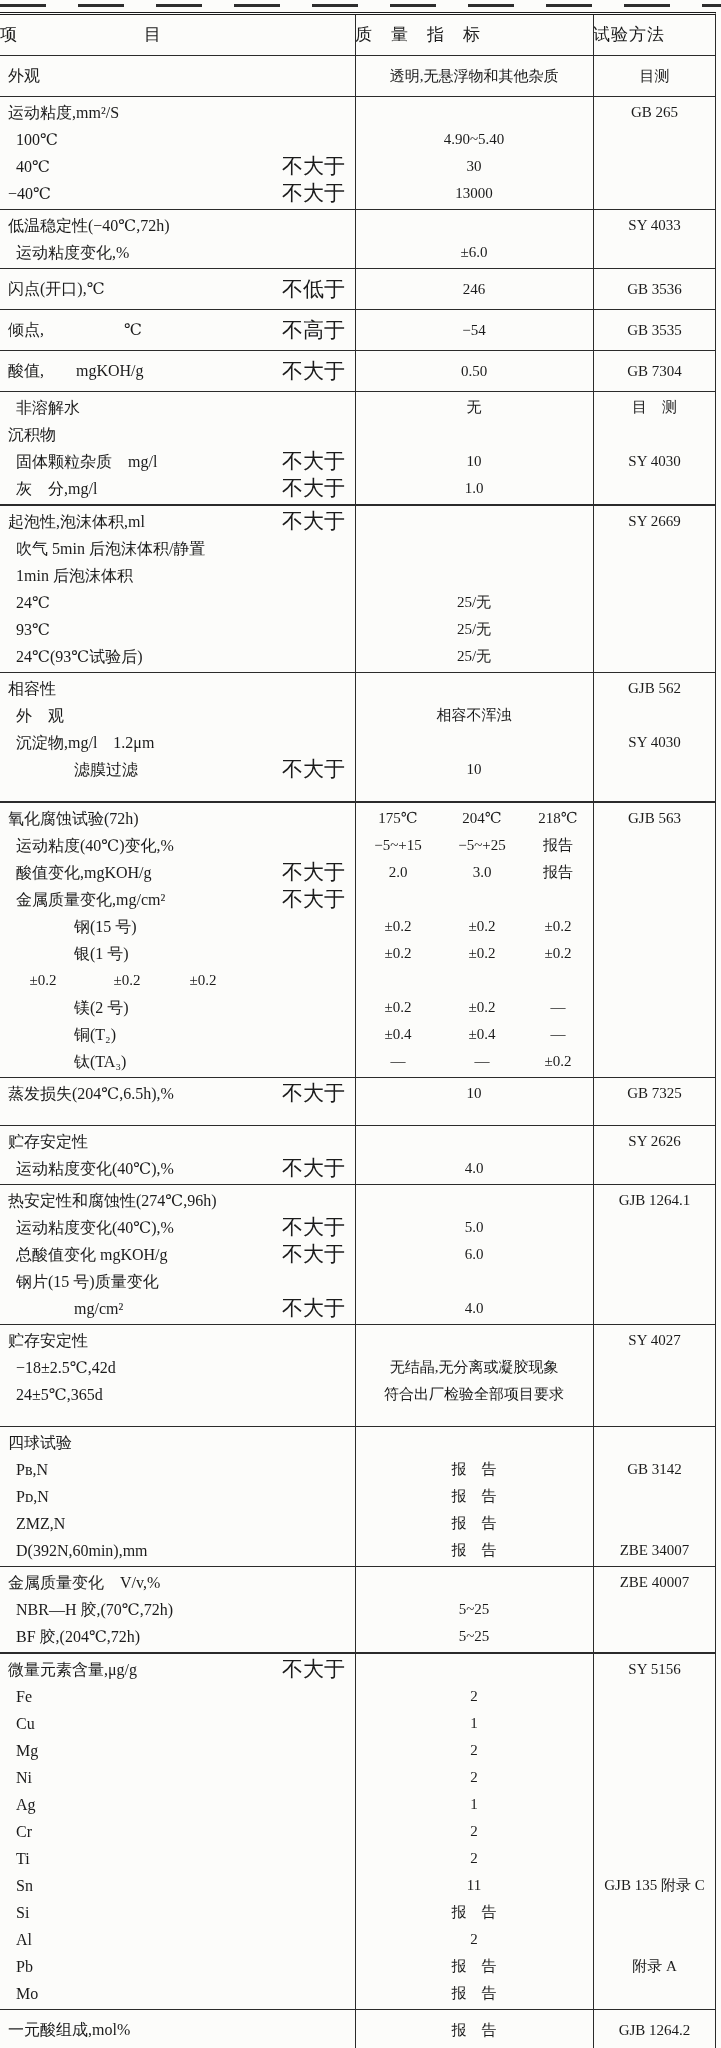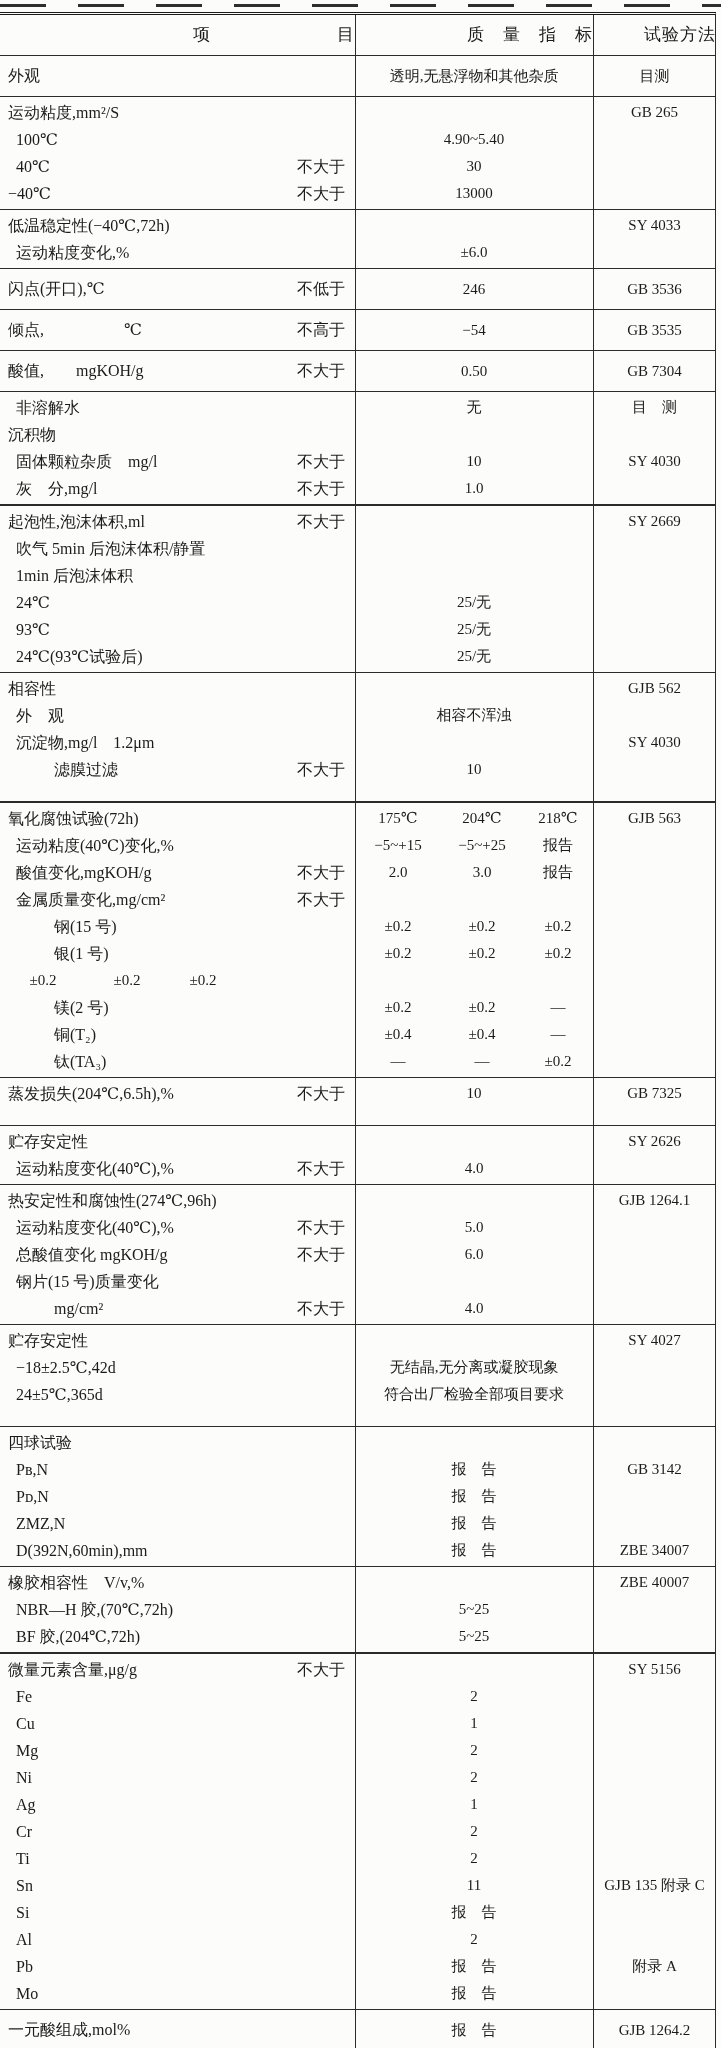--- a/index.html
+++ b/index.html
@@ -23,27 +23,27 @@
   .v1{left:355px;}
   .v2{left:593px;}
   .section{padding:2px 0;border-bottom:1px solid #2b2b2b;}
   .section:last-child{border-bottom:none;}
   .section.thick{border-bottom-width:2px;}
   .row{display:grid;grid-template-columns:355px 238px 123px;height:27px;line-height:27px;}
   .row.tall{height:36px;line-height:36px;}
   .row.spacer{height:16px;}
   .head-sec{padding:3px 0;}
   .row.head{height:34px;line-height:34px;}
-  .hc{text-align:right;font-size:17px;white-space:pre;letter-spacing:1px;}
+  .hc{text-align:left;font-size:17px;white-space:pre;letter-spacing:1px;}
   .c1{display:flex;justify-content:space-between;overflow:hidden;}
   .lbl{font-size:16px;white-space:pre;}
   .i0{padding-left:8px;text-align:right;}
   .i1{padding-left:16px;}
-  .i2{padding-left:54px;}
-  .cons{font-size:16px;padding-right:10px;white-space:pre;flex-shrink:0;}
+  .i2{padding-left:74px;}
+  .cons{font-size:21px;padding-right:10px;white-space:pre;flex-shrink:0;}
   .c2{text-align:center;font-size:15px;white-space:pre;}
   .c2.multi{display:grid;grid-template-columns:86px 82px 70px;}
   .c2 .sub{}
   .c3{text-align:center;font-size:15px;white-space:pre;}
 </style>
 </head>
 <body>
 
 <div class="page">
   <div class="artifact"></div>
@@ -471,21 +471,21 @@
             <div class="c1">
               <span class="lbl i1">D(392N,60min),mm</span>
             </div>
             <div class="c2">报　告</div>
             <div class="c3">ZBE 34007</div>
           </div>
         </div>
         <div class="section thick">
           <div class="row">
             <div class="c1">
-              <span class="lbl i0">橡胶相容性　V/v,%</span>
+              <span class="lbl i0">金属质量变化　V/v,%</span>
             </div>
             <div class="c2"></div>
             <div class="c3">ZBE 40007</div>
           </div>
           <div class="row">
             <div class="c1">
               <span class="lbl i1">NBR—H 胶,(70℃,72h)</span>
             </div>
             <div class="c2">5~25</div>
             <div class="c3"></div>

